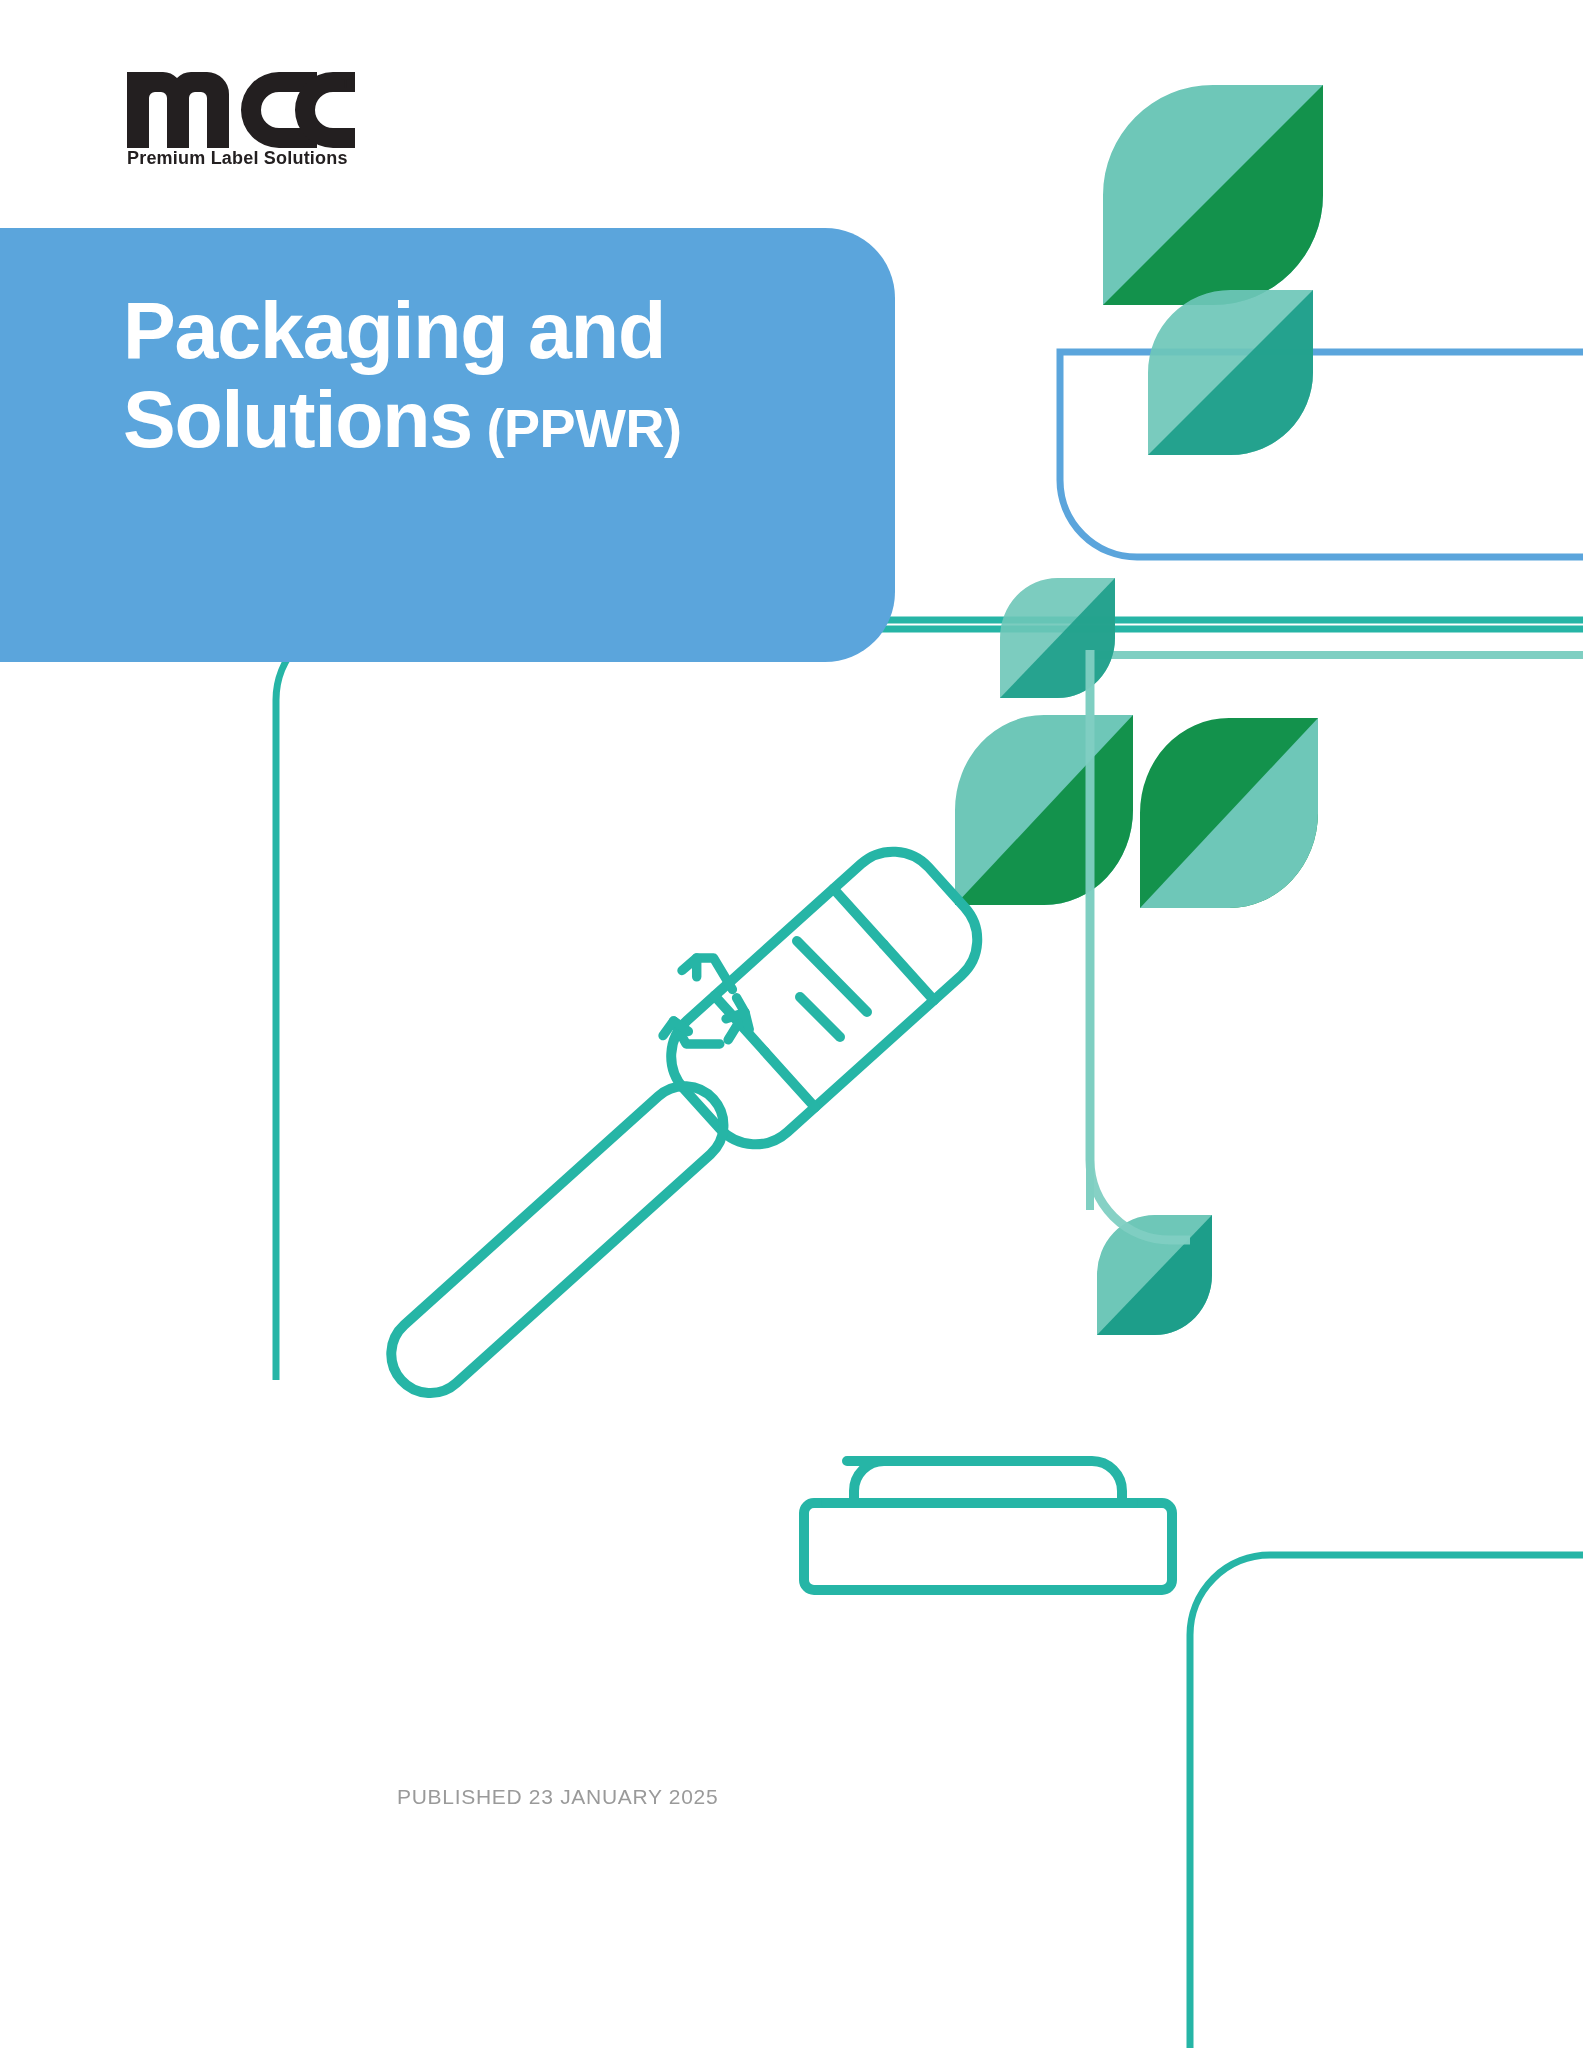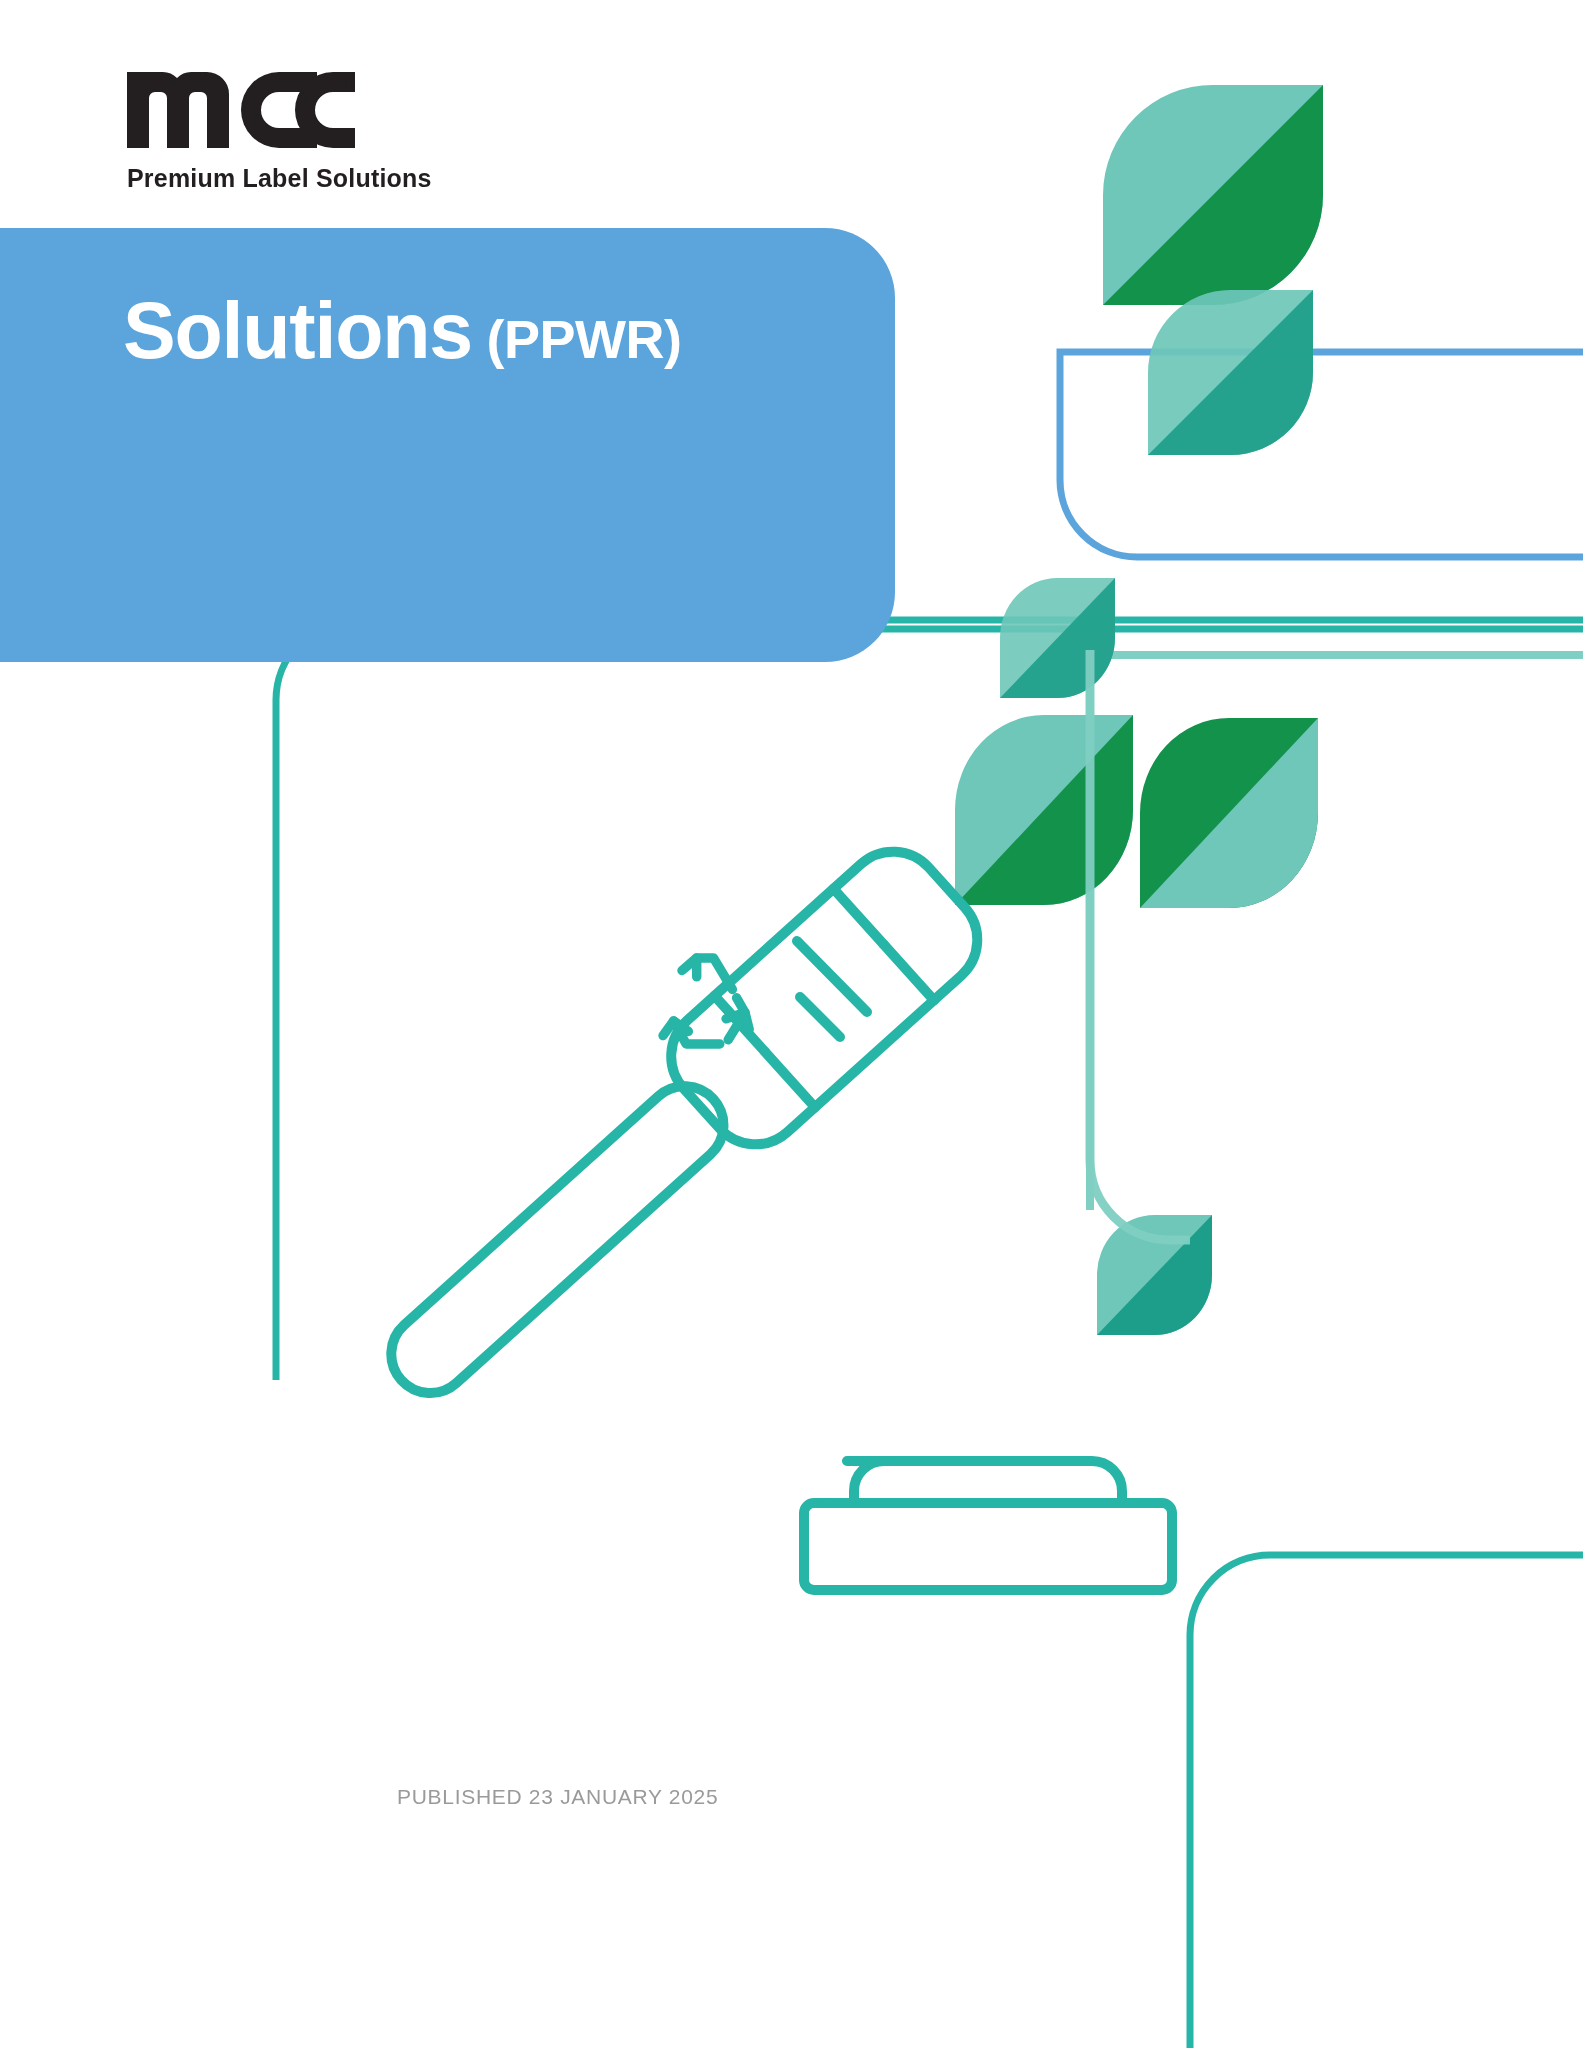--- a/index.html
+++ b/index.html
@@ -32,24 +32,24 @@
     left: 127px;
     top: 72px;
     width: 340px;
   }
   #logo-mark {
     display: block;
   }
   #logo-tagline {
     font-family: "Liberation Sans", sans-serif;
     font-weight: bold;
-    font-size: 25px;
+    font-size: 18px;
     letter-spacing: 0.2px;
     color: #231f20;
-    margin-top: 16px;
+    margin-top: 0;
     white-space: nowrap;
   }
 
   
   #title-panel {
     position: absolute;
     left: -40px;
     top: 228px;
     width: 935px;
     height: 434px;
@@ -220,19 +220,20 @@
 
       <path fill="#231f20" d="M206,0 A38,38 0 0,0 206,76 L228,76 L228,56 L206,56
             A18,18 0 0,1 206,20 L228,20 L228,0 Z"></path>
       <text x="214" y="16" font-family="Liberation Sans, sans-serif" font-size="15" font-weight="bold" fill="#231f20">TM</text>
     </svg>
     <div id="logo-tagline">Premium Label Solutions</div>
   </div>
 
   <div id="title-panel">
     <div id="title-text">
+      <span class="title-line">Packaging and</span>
       <span class="title-line"><span>Solutions</span><span id="title-abbr"> (PPWR)</span></span>
     </div>
   </div>
 
   <div id="published">PUBLISHED 23 JANUARY 2025</div>
 
 </div>
 
 </body></html>

